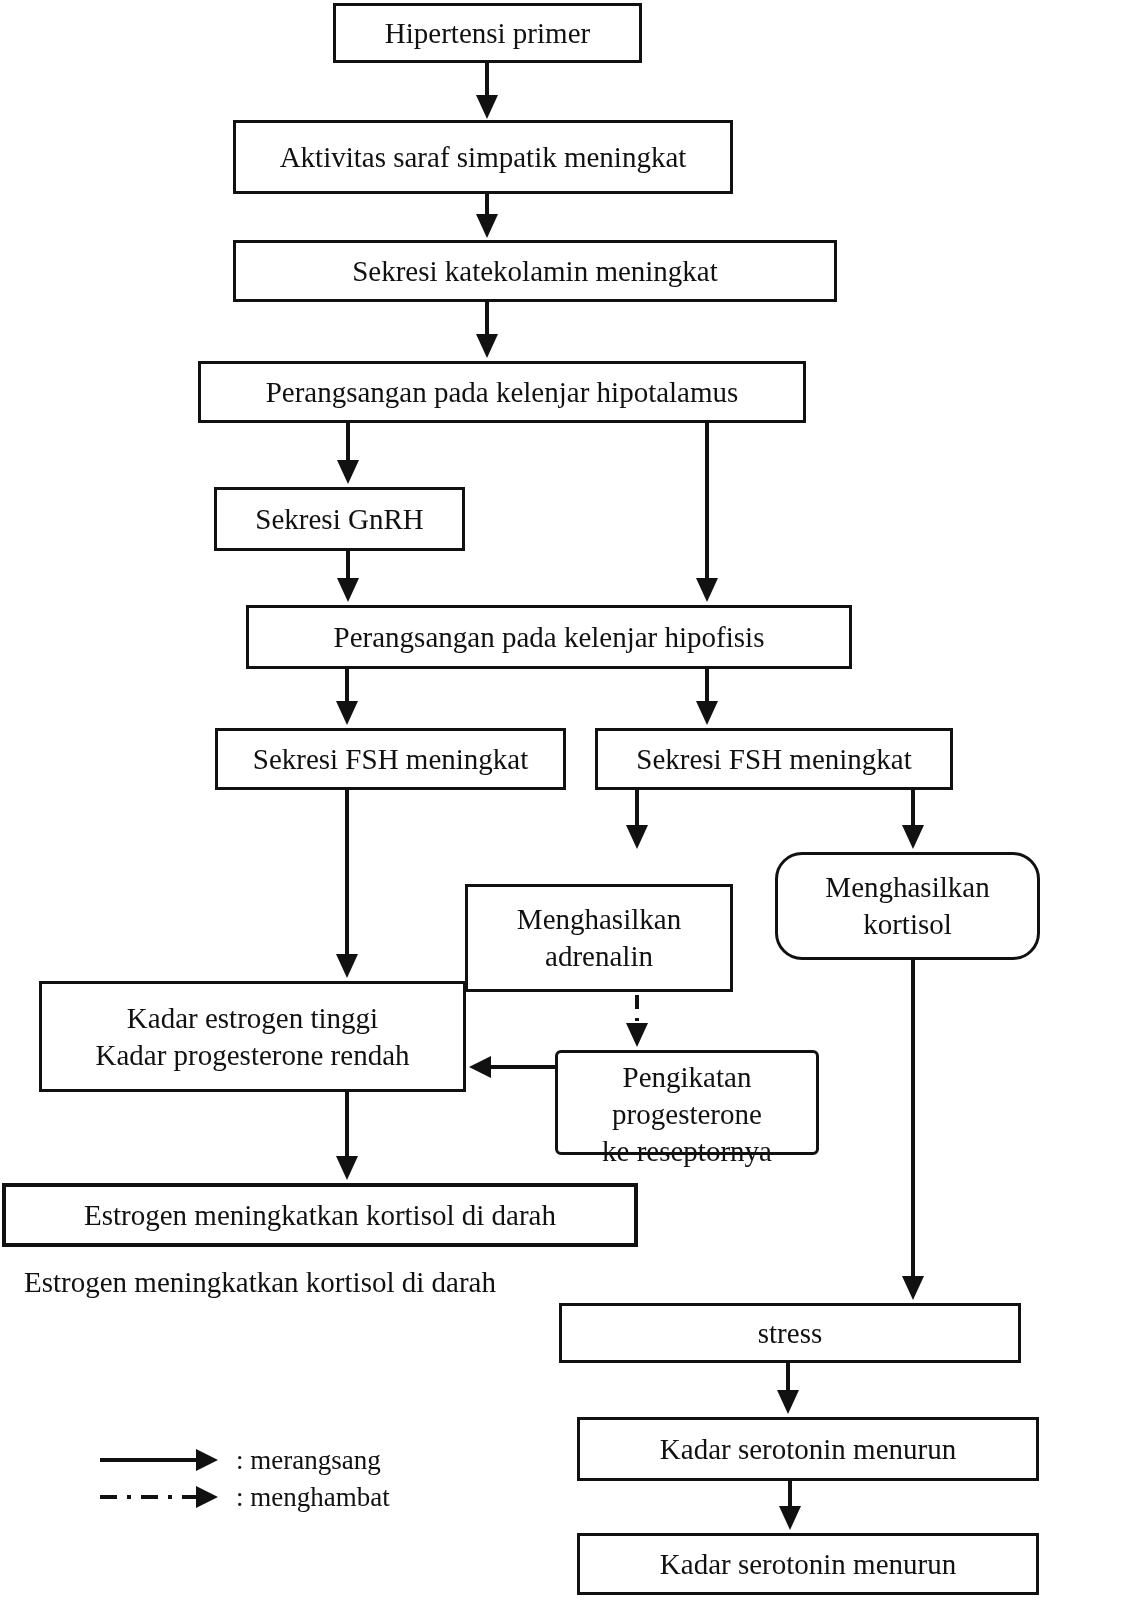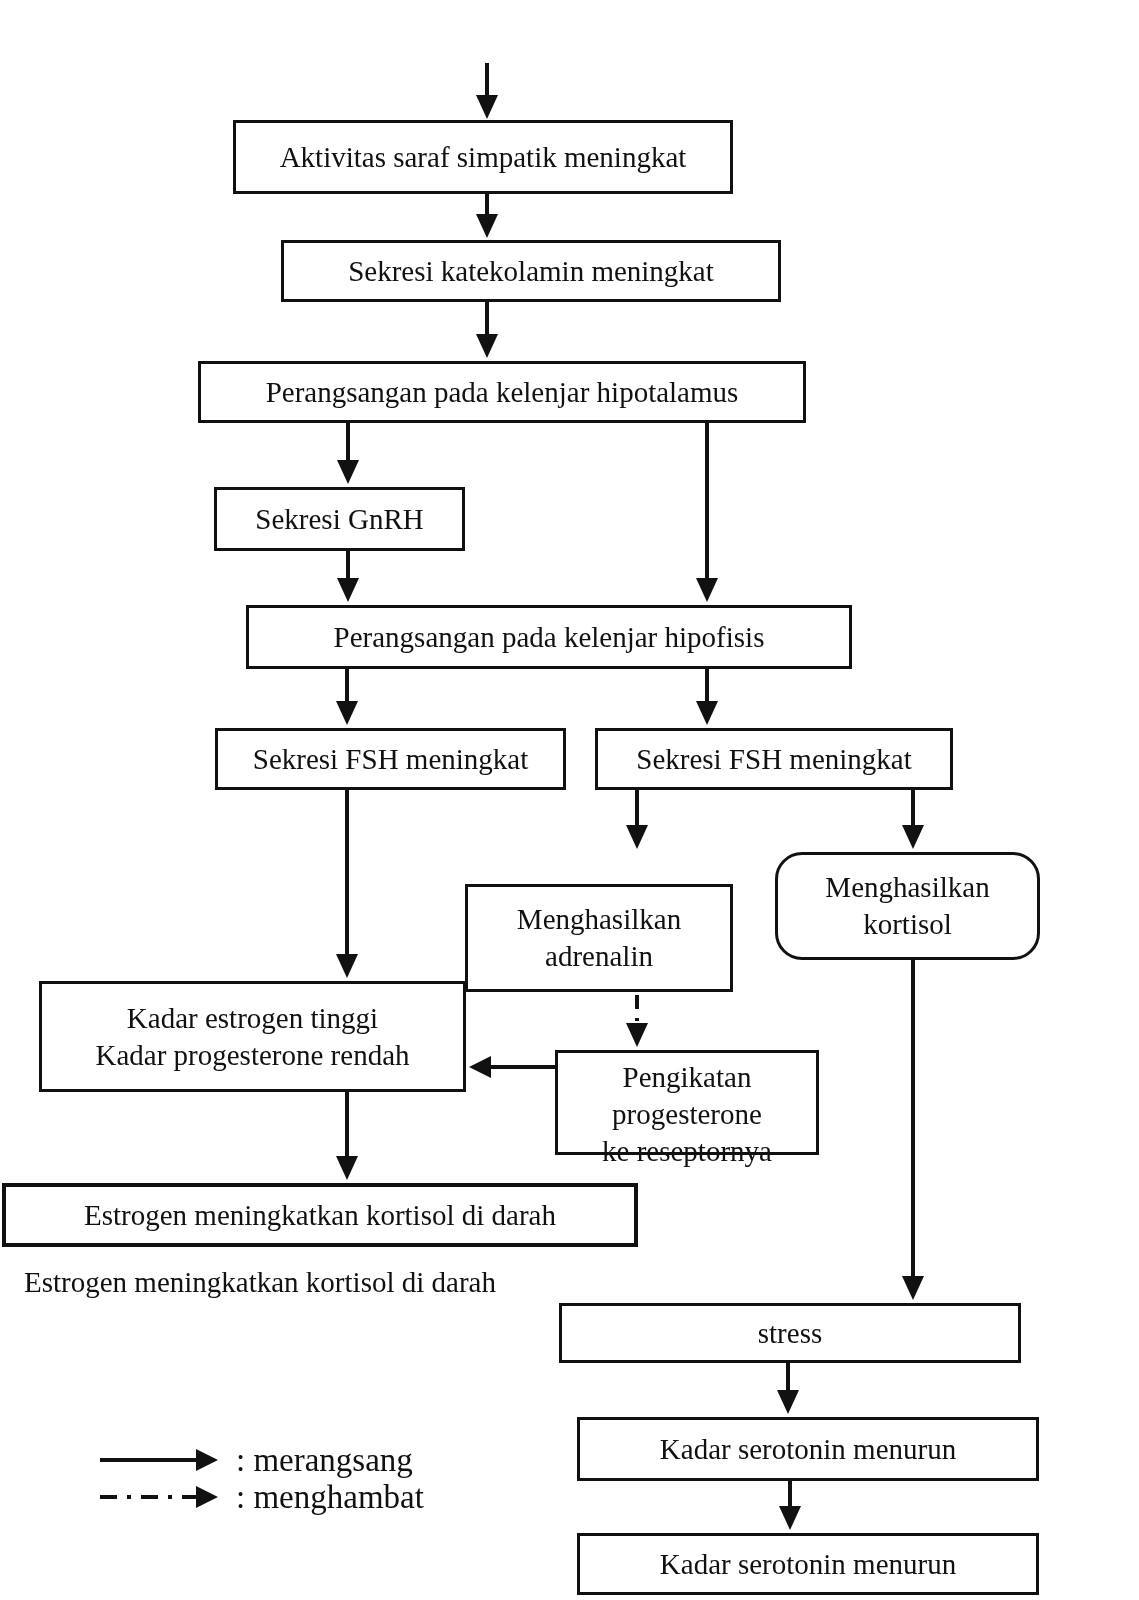--- a/index.html
+++ b/index.html
@@ -22,54 +22,57 @@
     align-items: center;
     justify-content: center;
     text-align: center;
     font-size: 29px;
     line-height: 37px;
     overflow: visible;
     z-index: 2;
   }
   .node .ln { display: block; white-space: nowrap; }
   .thick { border-width: 4px; }
-  .toptext { justify-content: flex-start; padding-top: 6px; }
+  .toptext { justify-content: flex-start; padding-top: 6px; border-radius: 6px; }
   .plain {
     position: absolute;
     font-size: 29px;
     line-height: 36px;
     white-space: nowrap;
     z-index: 2;
   }
   .legend-label {
     position: absolute;
-    font-size: 33px;
+    font-size: 27px;
     line-height: 32px;
     white-space: nowrap;
     z-index: 2;
   }
   #connectors {
     position: absolute;
     left: 0; top: 0;
     z-index: 1;
   }
   #connectors line { stroke: #111111; stroke-width: 4; }
   #connectors polygon { fill: #111111; stroke: none; }
 </style>
 </head>
 <body>
 
 <div id="stage">
 
+  <div class="node" style="left:333px; top:3px;   width:309px; height:60px;">
+      <span class="ln">Hipertensi primer</span>
+    </div>
 
   <div class="node" style="left:233px; top:120px; width:500px; height:74px;">
       <span class="ln">Aktivitas saraf simpatik meningkat</span>
     </div>
 
-  <div class="node" style="left:233px; top:240px; width:500px; height:62px;margin-left:48px;">
+  <div class="node" style="left:233px; top:240px; width:604px; height:62px;">
       <span class="ln">Sekresi katekolamin meningkat</span>
     </div>
 
   <div class="node" style="left:198px; top:361px; width:608px; height:62px;">
       <span class="ln">Perangsangan pada kelenjar hipotalamus</span>
     </div>
 
   <div class="node" style="left:214px; top:487px; width:251px; height:64px;text-align:right;">
       <span class="ln">Sekresi GnRH</span>
     </div>

